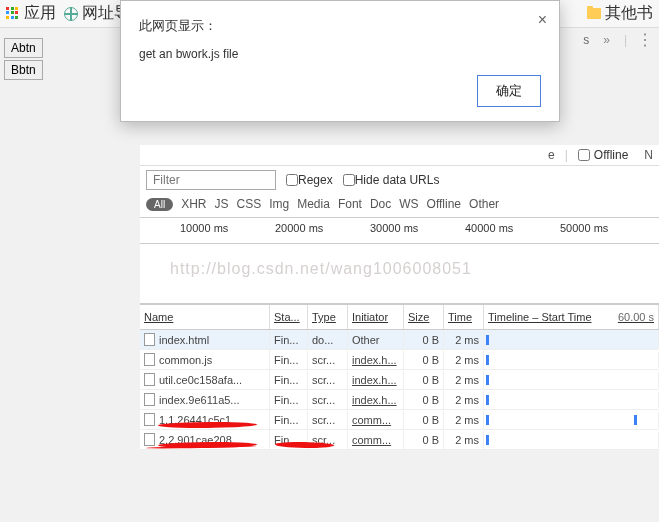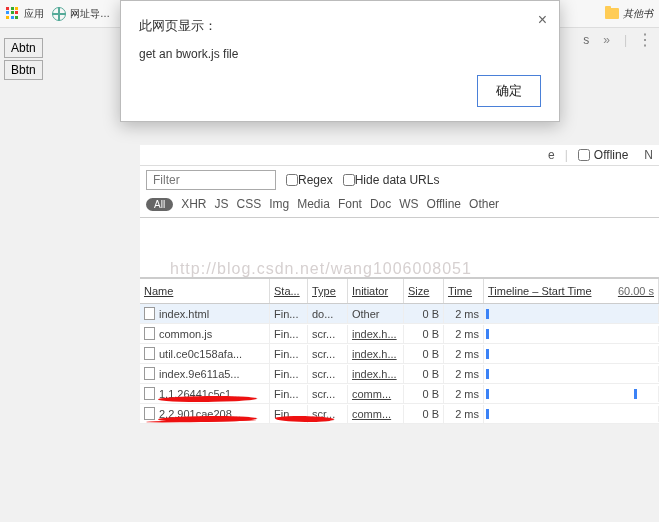--- a/index.html
+++ b/index.html
@@ -1,29 +1,29 @@
 <!DOCTYPE html>
 <html><head>
 <meta charset="utf-8">
 <style>
 * { box-sizing: border-box; margin: 0; padding: 0; }
 body { font-family: "Segoe UI", Arial, sans-serif; font-size: 12px; color: #333; background: #f1f1f1; width: 659px; height: 522px; overflow: hidden; position: relative; }
 
 .bookmark-bar { background: #f7f7f7; border-bottom: 1px solid #ddd; height: 28px; display: flex; align-items: center; padding: 0 6px; gap: 8px; }
-.bk-item { display: flex; align-items: center; gap: 4px; font-size: 10px; color: #333; cursor: pointer; }
+.bk-item { display: flex; align-items: center; gap: 4px; font-size: 16px; color: #333; cursor: pointer; }
 .apps-icon { width: 14px; height: 14px; display: inline-grid; grid-template-columns: repeat(3, 3px); grid-template-rows: repeat(3, 3px); gap: 1.5px; }
 .apps-icon span:nth-child(1){background:#e33;} .apps-icon span:nth-child(2){background:#3a3;} .apps-icon span:nth-child(3){background:#fb0;}
 .apps-icon span:nth-child(4){background:#39f;} .apps-icon span:nth-child(5){background:#3a3;} .apps-icon span:nth-child(6){background:#e33;}
 .apps-icon span:nth-child(7){background:#fb0;} .apps-icon span:nth-child(8){background:#39f;} .apps-icon span:nth-child(9){background:#3a3;}
 .globe-icon { width: 14px; height: 14px; border: 1.5px solid #5a9; border-radius: 50%; position: relative; }
 .globe-icon::before { content:""; position:absolute; left:5px; top:-1px; width:2px; height:14px; background:#5a9; }
 .globe-icon::after { content:""; position:absolute; top:5px; left:-1px; height:2px; width:14px; background:#5a9; }
 .folder-icon { width:14px; height:11px; background:#fc5; border-radius:1px; position:relative; }
 .folder-icon::before { content:""; position:absolute; top:-2px; left:0; width:6px; height:3px; background:#fc5; border-radius:1px 1px 0 0; }
-.bk-right { margin-left: auto; display:flex; align-items:flex-end; gap:10px;font-style:italic; }
+.bk-right { margin-left: auto; display:flex; align-items:flex-end; gap:10px; }
 
 .btn-stack { position: absolute; top: 38px; left: 4px; display:flex; flex-direction:column; gap:2px; }
 .small-btn { background:#efefef; border:1px solid #aaa; padding:2px 6px; font-size:12px; cursor:pointer; font-family:inherit; }
 
 .dialog { position:absolute; top:0; left:120px; width:440px; background:#fff; border:1px solid #bbb; box-shadow:0 4px 16px rgba(0,0,0,.25); padding:16px 18px 14px; z-index:10; }
 .dialog-title { font-size:13px; color:#333; margin-bottom:12px; }
 .dialog-close { position:absolute; top:10px; right:12px; font-size:16px; color:#666; cursor:pointer; background:none; border:none; }
 .dialog-msg { font-size:12px; color:#333; margin-bottom:14px; }
 .dialog-check { display:flex; align-items:center; gap:6px; font-size:12px; color:#555; margin-bottom:24px; }
 .dialog-check input { width:13px; height:13px; }
@@ -146,20 +146,27 @@
     <span class="type-item">CSS</span>
     <span class="type-item">Img</span>
     <span class="type-item">Media</span>
     <span class="type-item">Font</span>
     <span class="type-item">Doc</span>
     <span class="type-item">WS</span>
     <span class="type-item">Offline</span>
     <span class="type-item">Other</span>
   </div>
 
+  <div class="timeline-ruler">
+    <span class="tick" style="left:40px">10000 ms</span>
+    <span class="tick" style="left:135px">20000 ms</span>
+    <span class="tick" style="left:230px">30000 ms</span>
+    <span class="tick" style="left:325px">40000 ms</span>
+    <span class="tick" style="left:420px">50000 ms</span>
+  </div>
   <div style="height:60px; border-bottom:1px solid #ccc; position:relative;"></div>
 
   <div class="net-table">
     <div class="net-head">
       <div>Name</div>
       <div>Sta...</div>
       <div>Type</div>
       <div>Initiator</div>
       <div>Size</div>
       <div>Time</div>

